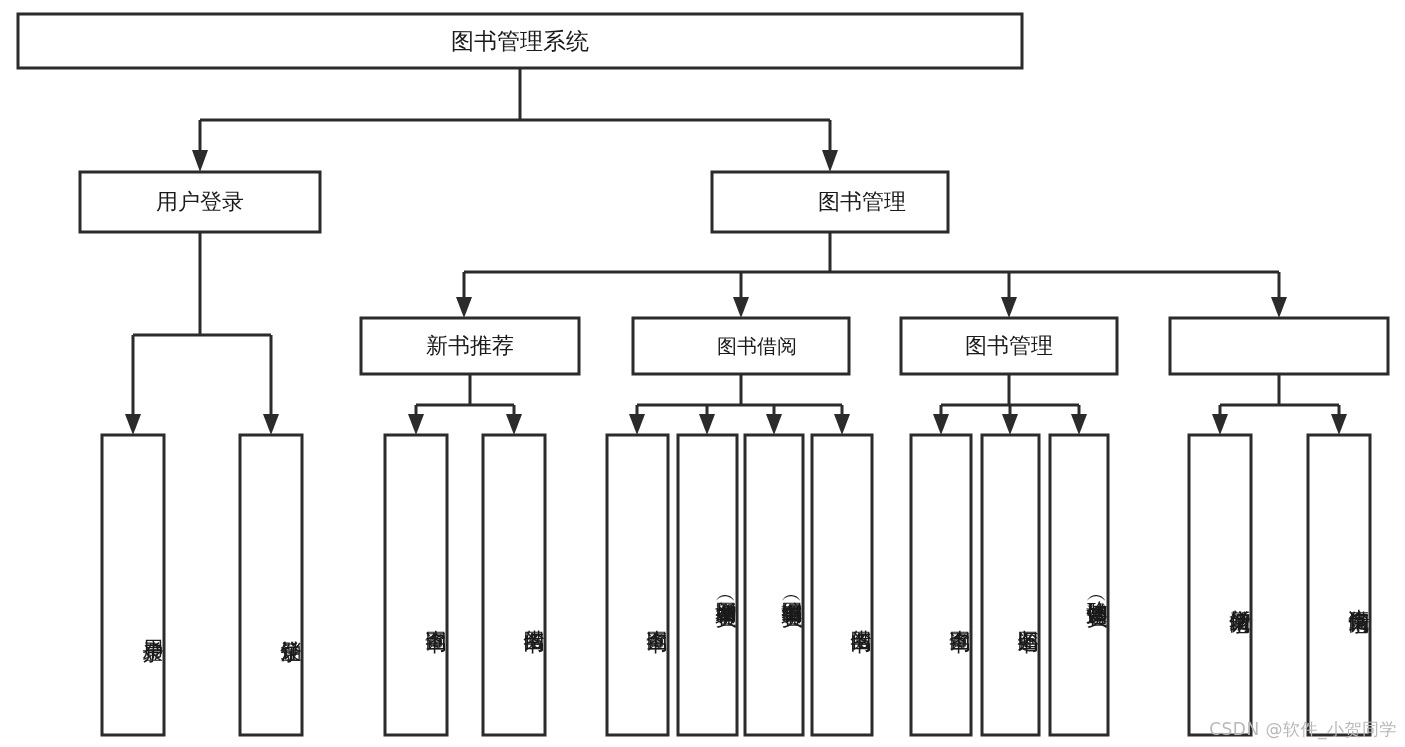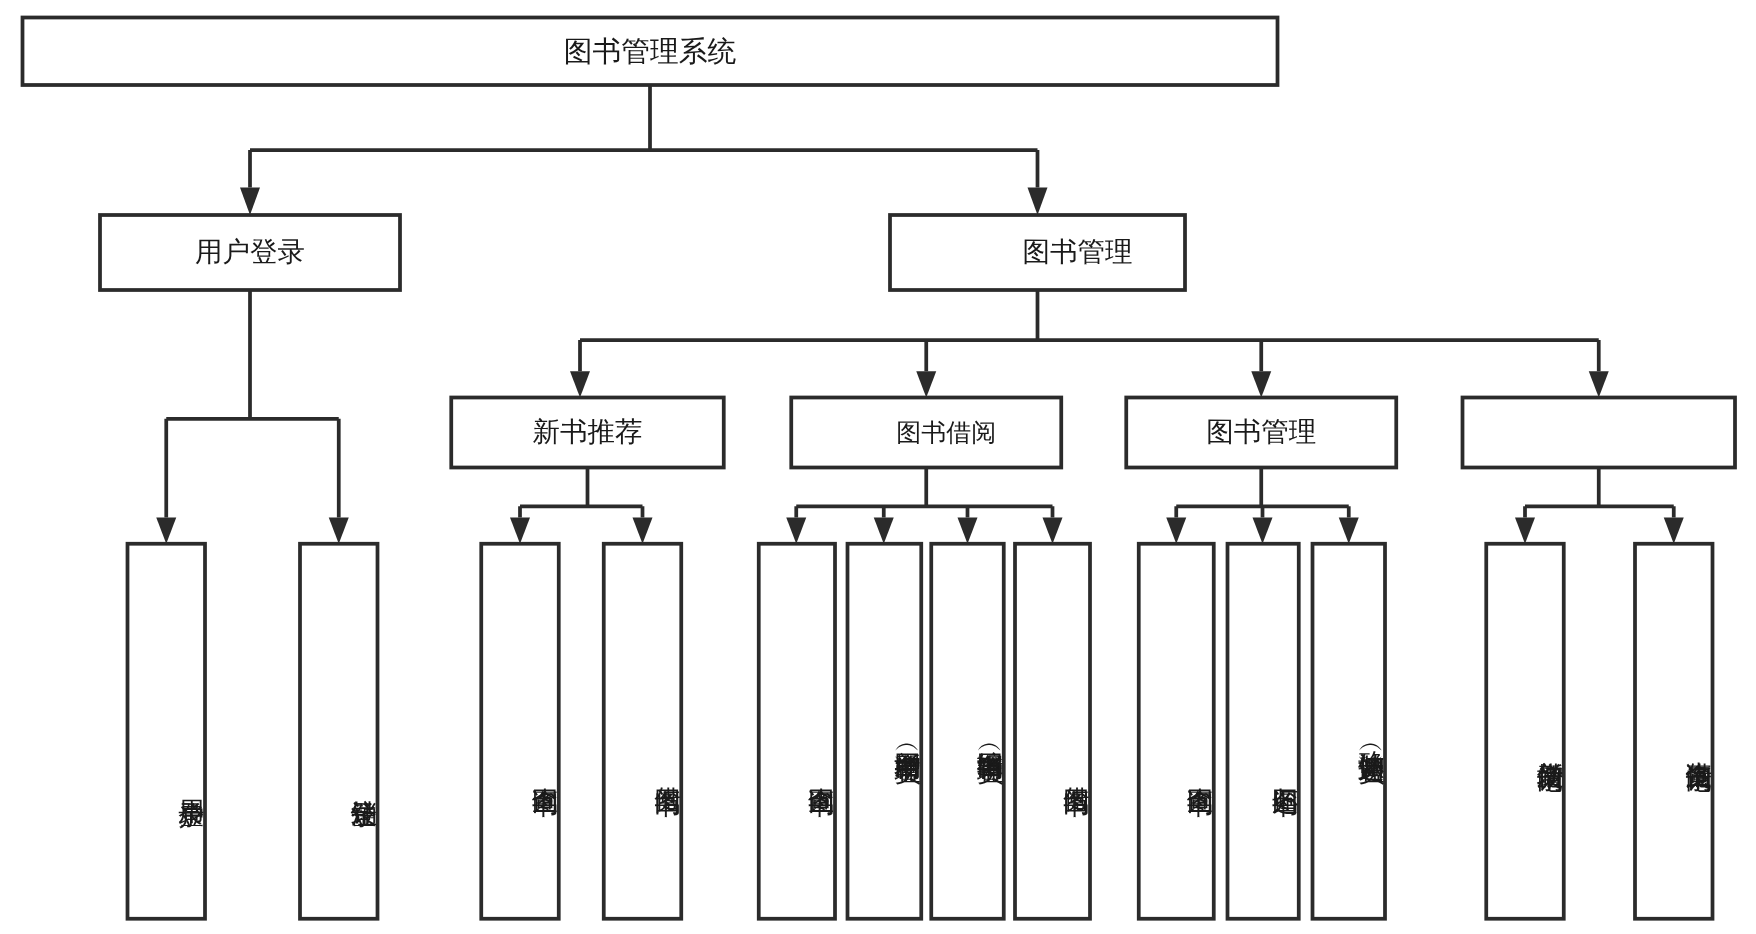--- a/index.html
+++ b/index.html
@@ -212,14 +212,15 @@
   <div class="vlabel" style="left:607px; top:515px; width:61px; height:200px;">查询图书</div>
   <div class="vlabel" style="left:678px; top:443px; width:59px; height:290px;">新增图书（管理员）</div>
   <div class="vlabel" style="left:745px; top:443px; width:58px; height:290px;">编辑图书（管理员）</div>
   <div class="vlabel" style="left:812px; top:515px; width:60px; height:200px;">借阅图书</div>
   <div class="vlabel" style="left:911px; top:515px; width:60px; height:200px;">查询图书</div>
   <div class="vlabel" style="left:982px; top:515px; width:57px; height:200px;">归还图书</div>
   <div class="vlabel" style="left:1050px; top:443px; width:58px; height:290px;">确认归还（管理员）</div>
   <div class="vlabel" style="left:1189px; top:465px; width:62px; height:260px;">新增借阅记录</div>
   <div class="vlabel" style="left:1308px; top:465px; width:62px; height:260px;">查询借阅记录</div>
 
+  <div id="watermark">CSDN @软件_小贺同学</div>
 
 </div>
 
 </body></html>

